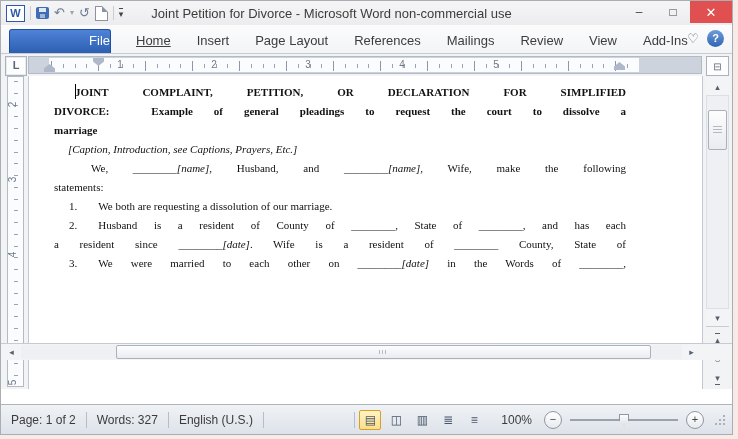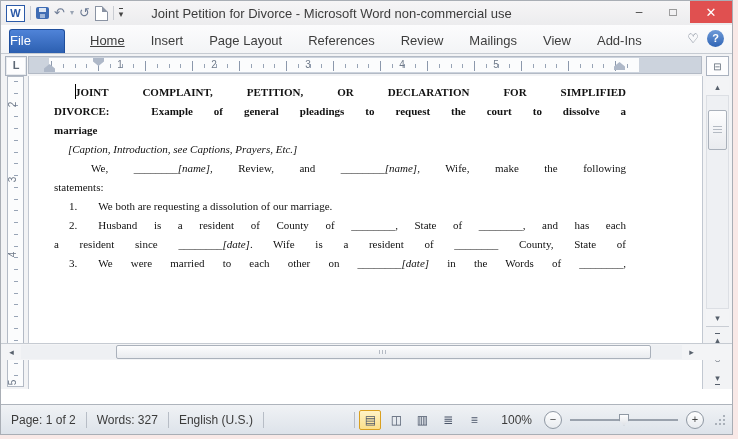--- a/index.html
+++ b/index.html
@@ -27,21 +27,21 @@
   .wincontrols{position:absolute;right:0;top:0;height:22px;display:flex;}
   .wc{width:34px;height:22px;display:flex;align-items:center;justify-content:center;
       font-size:12px;color:#444;cursor:default;}
   .wc.close{background:#e05050;color:#fff;width:42px;font-size:13px;}
 
   
   .tabrow{position:relative;height:28px;background:linear-gradient(#fcfcfd,#f3f4f6);
           border-bottom:1px solid #c6cbd2;display:flex;align-items:flex-end;}
   .file-tab{margin-left:8px;width:54px;height:23px;background:linear-gradient(#4f83d8,#2c5fb0);
             border:1px solid #1f4e9c;border-bottom:none;border-radius:3px 3px 0 0;
-            color:#fff;font-size:13px;text-align:left;line-height:22px;}
+            color:#fff;font-size:13px;text-align:right;line-height:22px;padding-left:46px;}
   .rtab{padding:0 13px;height:23px;font-size:13px;color:#3d3d3d;line-height:22px;}
   .tab-right{position:absolute;right:8px;top:5px;display:flex;align-items:center;gap:8px;}
   .heart{color:#6b7686;font-size:13px;}
   .helpbtn{width:17px;height:17px;border-radius:50%;background:linear-gradient(#6f9bd8,#2f64b5);
            color:#fff;font-size:11px;font-weight:bold;text-align:center;line-height:17px;}
 
   
   .docarea{position:absolute;left:0;top:53px;right:0;bottom:45px;background:#f2f3f5;}
 
   
@@ -168,22 +168,22 @@
       <div class="wc close">✕</div>
     </div>
   </div>
 
   <div class="tabrow">
     <div class="file-tab">File</div>
     <div class="rtab" style="margin-left:12px;text-decoration:underline;">Home</div>
     <div class="rtab">Insert</div>
     <div class="rtab">Page Layout</div>
     <div class="rtab">References</div>
+    <div class="rtab">Mailings</div>
     <div class="rtab">Review</div>
-    <div class="rtab">Mailings</div>
     <div class="rtab">View</div>
     <div class="rtab">Add-Ins</div>
     <div class="tab-right">
       <div class="heart">♡</div>
       <div class="helpbtn">?</div>
     </div>
   </div>
 
   <div class="docarea">
 
@@ -216,21 +216,21 @@
       <div class="textcol">
           <div class="para b">
             <div class="line just" style="text-indent: 21px;"><span>JOINT COMPLAINT, PETITION, OR DECLARATION FOR SIMPLIFIED</span></div>
             <div class="line just"><span>DIVORCE:&nbsp; Example of general pleadings to request the court to dissolve a</span></div>
             <div class="line"><span>marriage</span></div>
           </div>
           <div class="para ">
             <div class="line" style="text-indent: 14px;"><span class="it">[Caption, Introduction, see Captions, Prayers, Etc.]</span></div>
           </div>
           <div class="para ">
-            <div class="line just" style="text-indent: 37px;"><span>We, </span><span>________</span><span class="it">[name]</span><span>, Review, and </span><span>________</span><span class="it">[name]</span><span>, Wife, make the following</span></div>
+            <div class="line just" style="text-indent: 37px;"><span>We, </span><span>________</span><span class="it">[name]</span><span>, Husband, and </span><span>________</span><span class="it">[name]</span><span>, Wife, make the following</span></div>
             <div class="line"><span>statements:</span></div>
           </div>
           <div class="para ">
             <div class="line" style="text-indent: 15px;"><span>1.</span><span class="tab" style="width: 21px;">&nbsp;</span><span>We both are requesting a dissolution of our marriage.</span></div>
           </div>
           <div class="para ">
             <div class="line just" style="text-indent: 15px;"><span>2.</span><span class="tab" style="width: 21px;">&nbsp;</span><span>Husband is a resident of County of </span><span>________</span><span>, State of </span><span>________</span><span>, and has each</span></div>
             <div class="line just"><span>a resident since </span><span>________</span><span class="it">[date]</span><span>. Wife is a resident of </span><span>________</span><span> County, State of</span></div>
           </div>
           <div class="para ">

